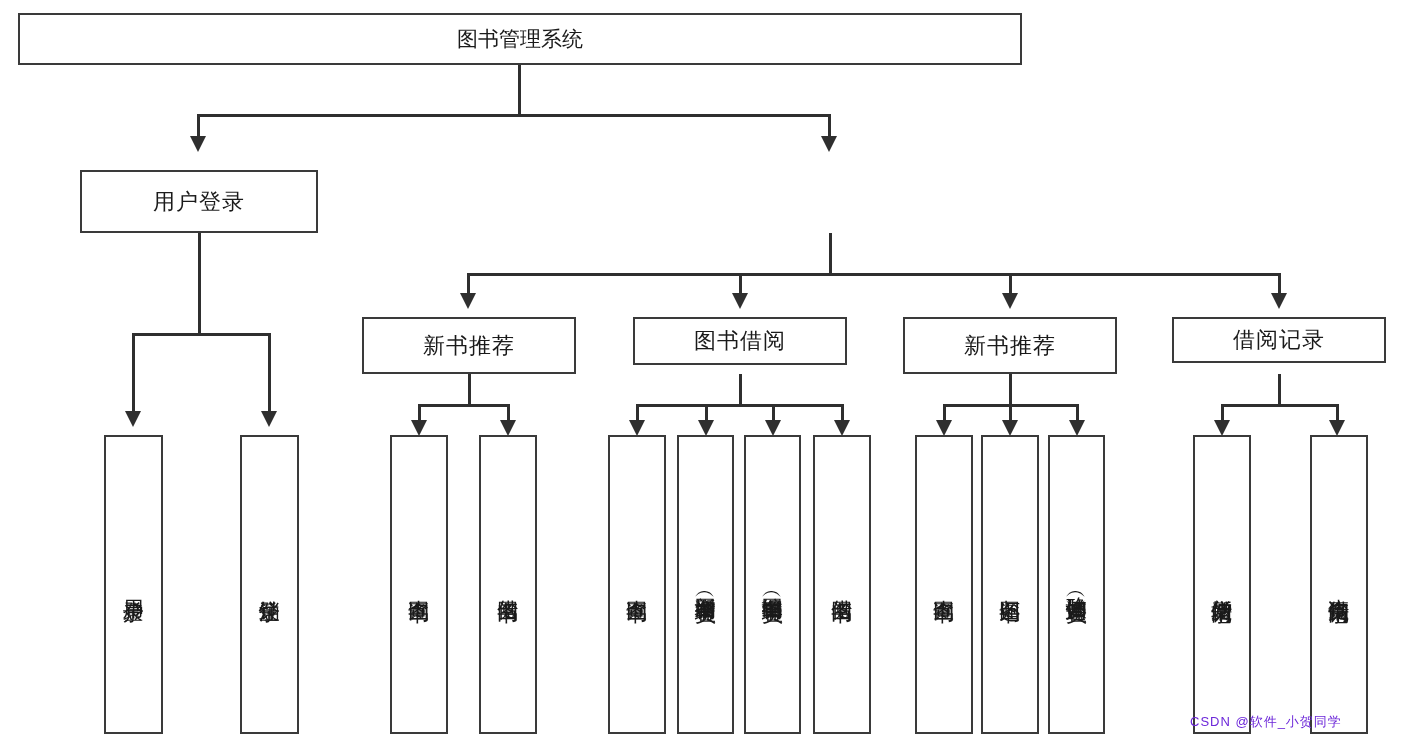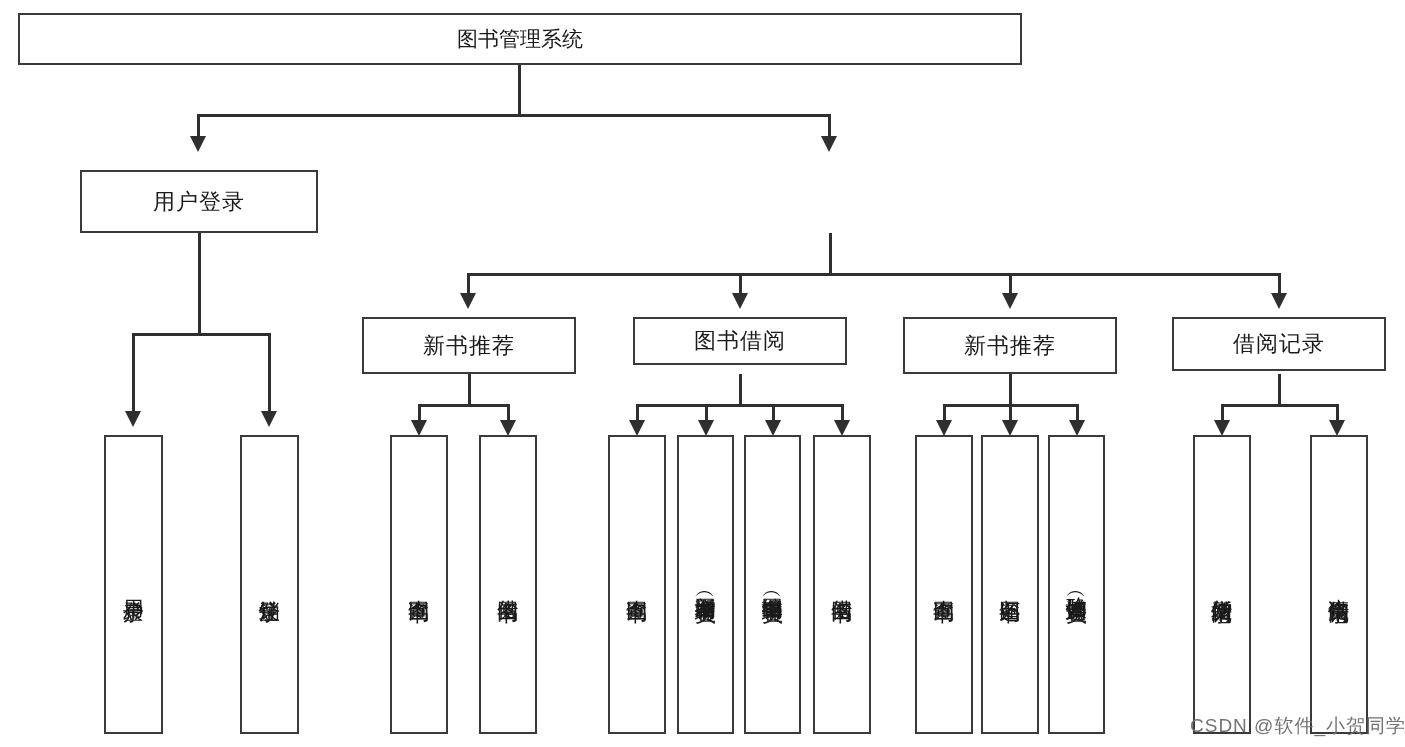--- a/index.html
+++ b/index.html
@@ -10,21 +10,21 @@
   .node.horiz{font-size:22px;letter-spacing:1px;}
   .node.root{font-size:21px;}
   .node.leaf{writing-mode:vertical-rl;text-orientation:upright;font-size:21px;
              line-height:1.32;letter-spacing:1px;padding:6px 0;
              align-items:center;justify-content:center;text-align:center;}
   .edge{position:absolute;background:#2f2f2f;}
   .edge.v{width:3px;}
   .edge.h{height:3px;}
   .arrow{position:absolute;width:0;height:0;border-left:8px solid transparent;
          border-right:8px solid transparent;border-top:16px solid #2f2f2f;}
-  .watermark{position:absolute;color:#737373;font-size:19px;letter-spacing:1px;
+  .watermark{position:absolute;color:#6d28d9;font-size:13px;letter-spacing:1px;
              white-space:nowrap;pointer-events:none;}
 </style>
 </head>
 <body>
 
 <div id="canvas">
 
   <div class="node root" style="left:18px;top:13px;width:1004px;height:52px;">
     <span>图书管理系统</span>
   </div>
@@ -60,21 +60,21 @@
 
   <div class="node horiz" style="left:362px;top:317px;width:214px;height:57px;">
     <span>新书推荐</span>
   </div>
   <div class="node horiz" style="left:633px;top:317px;width:214px;height:48px;">
     <span>图书借阅</span>
   </div>
   <div class="node horiz" style="left:903px;top:317px;width:214px;height:57px;">
     <span>新书推荐</span>
   </div>
-  <div class="node horiz" style="left:1172px;top:317px;width:214px;height:54px;">
+  <div class="node horiz" style="left:1172px;top:317px;width:214px;height:46px;">
     <span>借阅记录</span>
   </div>
 
   <div class="edge v" style="left:468px;top:374px;height:32px;"></div>
   <div class="edge h" style="left:418px;top:404px;width:92px;"></div>
   <div class="edge v" style="left:418px;top:404px;height:18px;"></div>
   <div class="arrow" style="left:411px;top:420px;"></div>
   <div class="edge v" style="left:507px;top:404px;height:18px;"></div>
   <div class="arrow" style="left:500px;top:420px;"></div>
 

